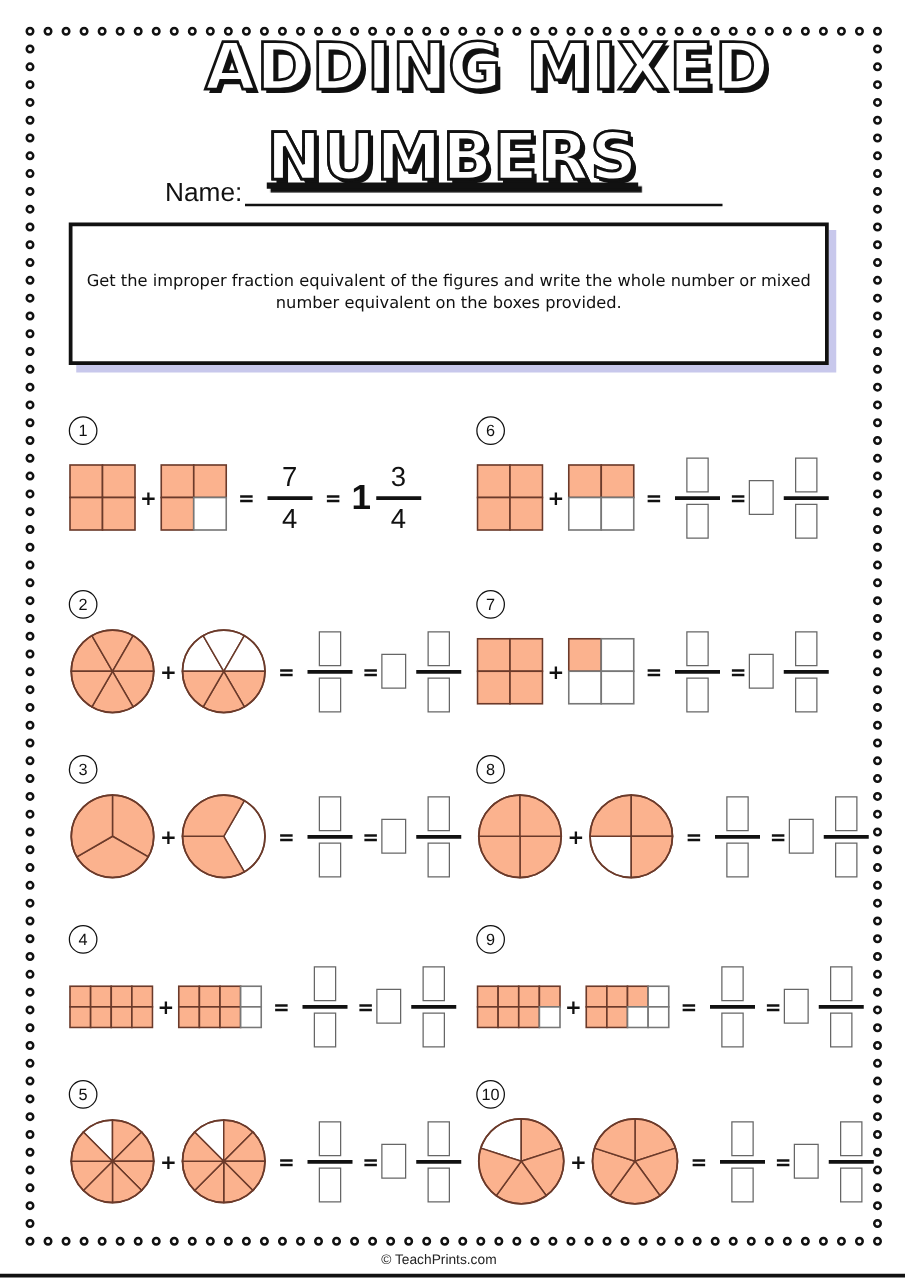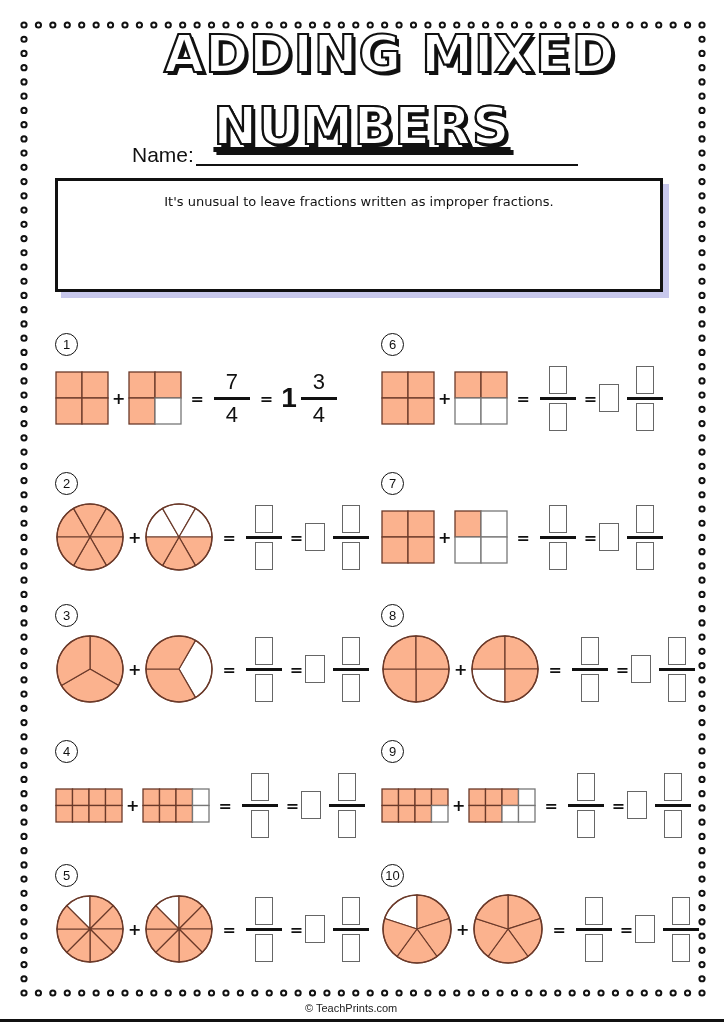--- a/index.html
+++ b/index.html
@@ -10,21 +10,21 @@
   .dot-border { position: absolute; left: 20px; top: 21px; width: 686px; height: 976px; }
   .title {
     position: absolute; left: 0; width: 724px; text-align: center;
     font-family: "DejaVu Sans", sans-serif; font-weight: bold; font-size: 52px; line-height: 52px;
     color: #ffffff; letter-spacing: 1px;
     -webkit-text-stroke: 2.2px #111;
     text-shadow: 3px 3px 0 #111;
   }
   .title.l1 { top: 28px; margin-left: 28px; }
   .title.l2 { top: 100px; text-decoration: underline; }
-  .name-row { position: absolute; left: 132px; top: 143px; display: flex; align-items: center; }
+  .name-row { position: absolute; left: 132px; top: 143px; display: flex; align-items: flex-start; }
   .name-label { font-family: "Liberation Sans", sans-serif; font-size: 21px; }
   .name-line { width: 382px; border-bottom: 2.5px solid #111; margin-left: 2px; height: 20px; }
   .info-box {
     position: absolute; left: 55px; top: 178px; width: 608px; height: 114px;
     border: 3px solid #111; background: #fff; box-shadow: 6px 6px 0 #c8c8ec;
     font-family: "DejaVu Sans", sans-serif; font-size: 13px; text-align: center; box-sizing: border-box;
     padding-top: 12px; line-height: 17px;
   }
   .info-box p { margin: 0 0 7px 0; }
   .problem { position: absolute; width: 300px; height: 110px; }
@@ -285,21 +285,22 @@
 
 <div class="title l1">ADDING MIXED</div>
 <div class="title l2">NUMBERS</div>
 
 <div class="name-row">
   <span class="name-label">Name:</span>
   <span class="name-line"></span>
 </div>
 
 <div class="info-box">
-  <p><span>It's unusual to leave fractions written as improper fractions.</span><br></p>
+  <p><br></p>
+  <p style="padding:0 6px;">Get the improper fraction equivalent of the figures and write the whole number or mixed number equivalent on the boxes provided.</p>
 </div>
 
 <div id="problems">
     <div class="problem" style="left: 55px; top: 333px;">
       <span class="pnum">1</span>
       <div class="eq">
         <svg width="54" height="54">
           <rect x="1" y="1" width="26" height="26" fill="#fbb28e" stroke="#6b3a2a" stroke-width="1.3"></rect>
           <rect x="27" y="1" width="26" height="26" fill="#fbb28e" stroke="#6b3a2a" stroke-width="1.3"></rect>
           <rect x="1" y="27" width="26" height="26" fill="#fbb28e" stroke="#6b3a2a" stroke-width="1.3"></rect>

